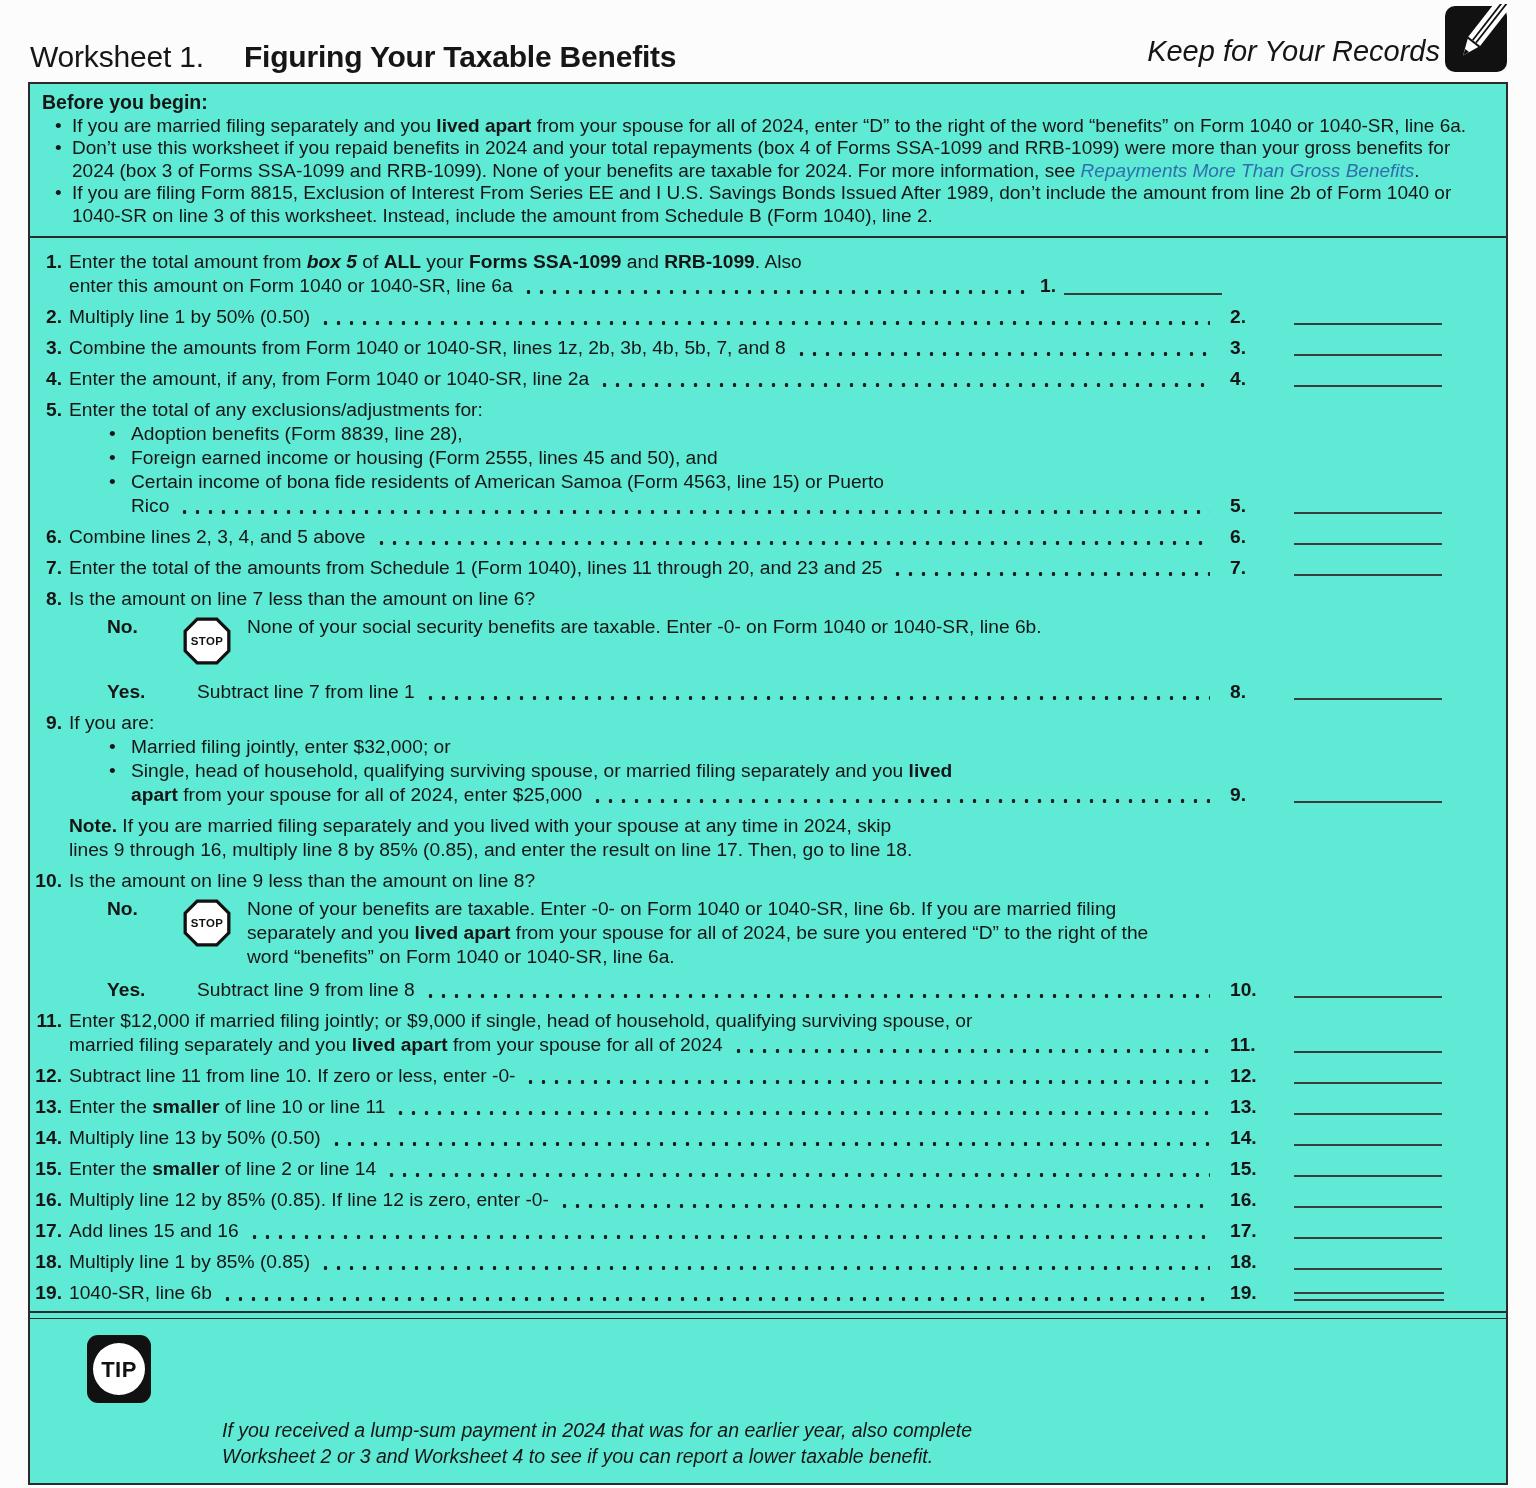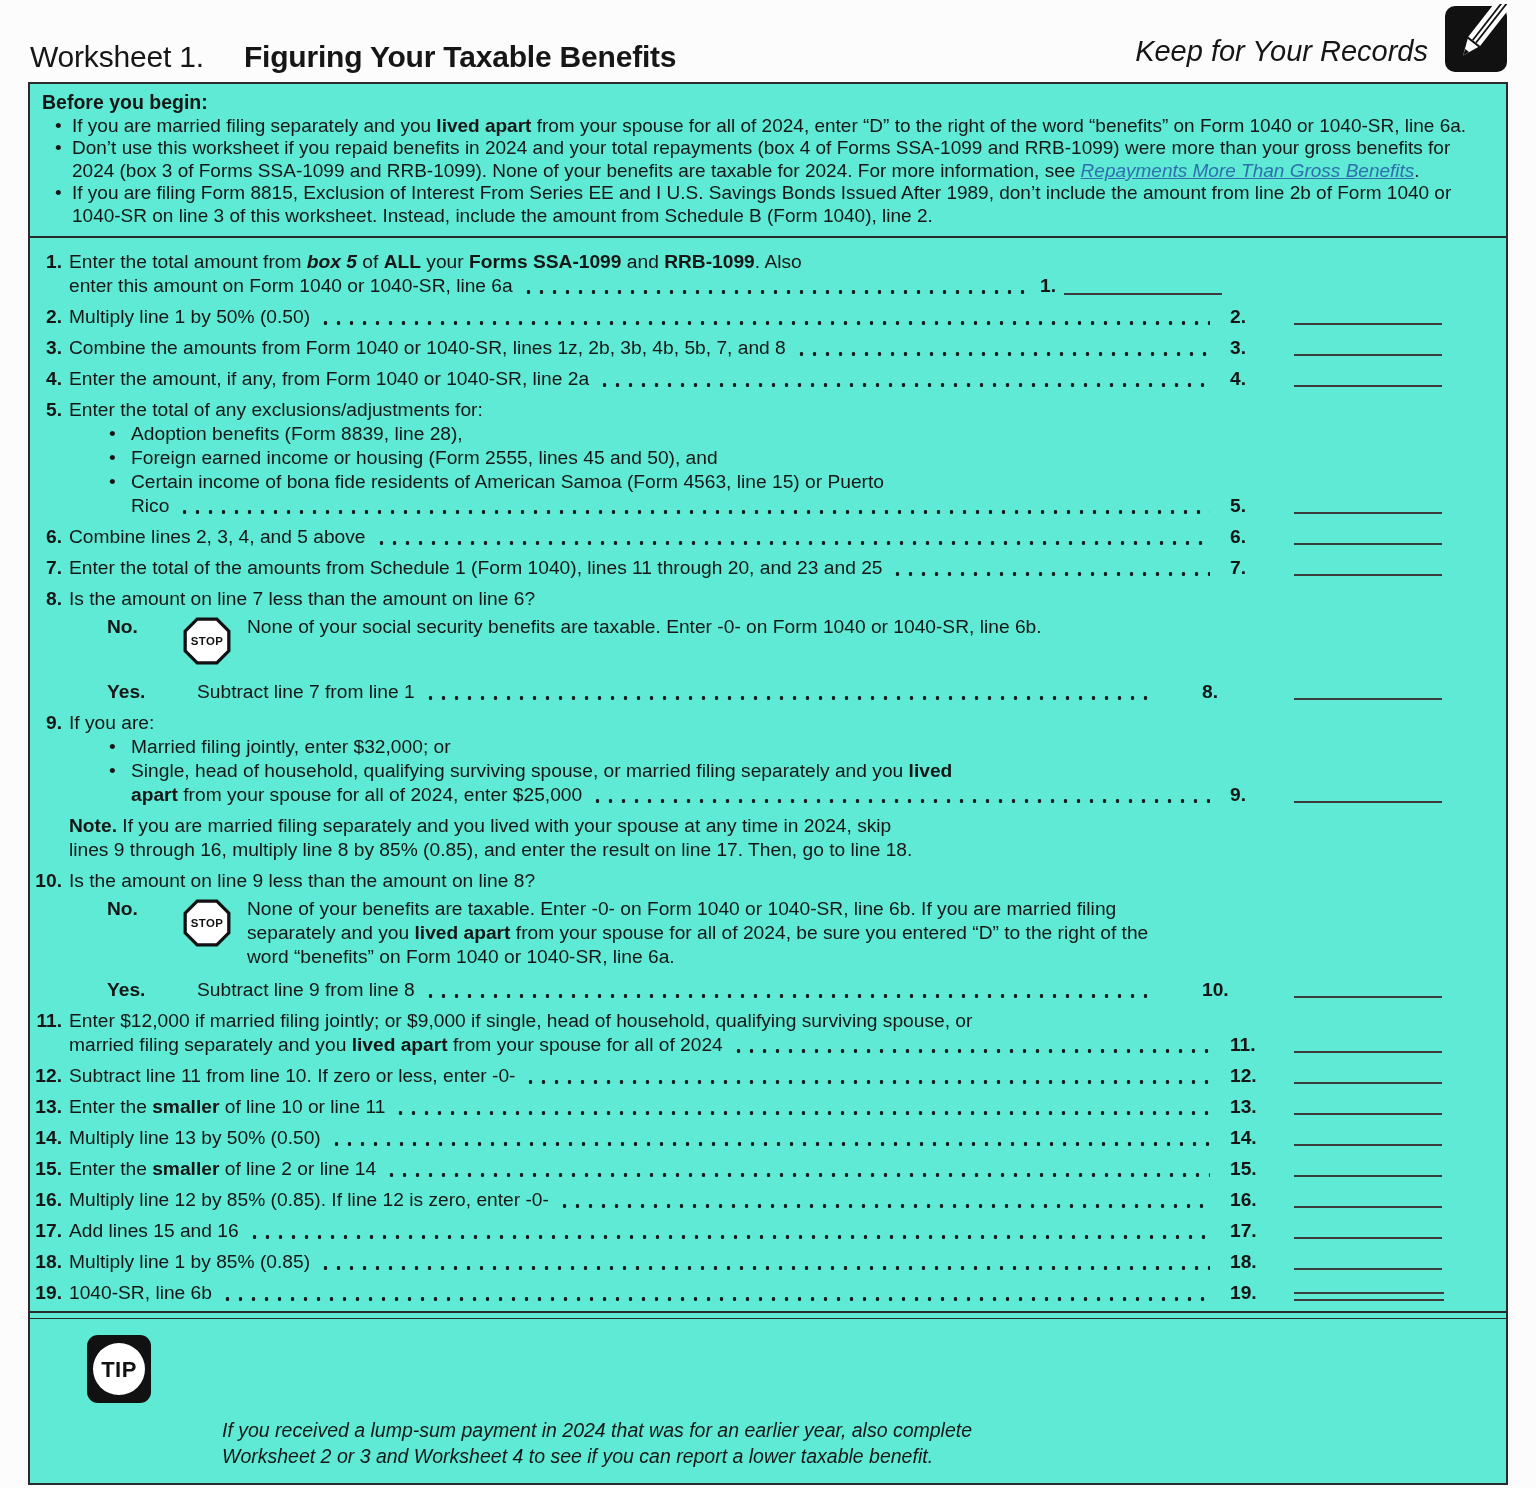--- a/index.html
+++ b/index.html
@@ -5,21 +5,21 @@
   * { margin:0; padding:0; box-sizing:border-box; }
   html,body { width:1536px; height:1488px; background:#fcfcfc; overflow:hidden;
     font-family:"Liberation Sans","DejaVu Sans",sans-serif; color:#161616; }
   .page { padding:0 28px; }
 
   
   .hdr { display:flex; align-items:flex-end; justify-content:space-between; padding:10px 0 8px 2px; height:82px; }
   .hdr-left { font-size:30px; letter-spacing:-0.2px; white-space:nowrap; }
   .hdr-left .wlabel { font-weight:400; }
   .hdr-left .wtitle { font-weight:700;margin-left:32px; }
-  .hdr-right { display:flex; align-items:flex-end; gap:16px; }
+  .hdr-right { display:flex; align-items:flex-end; gap:4px; }
   .keep { font-size:29px; font-style:italic; font-weight:500; padding-bottom:6px; white-space:nowrap; }
   .pencil { width:64px; height:70px; display:block; }
 
   
   .box { border:2.5px solid #2b2b2b; background:#5eead4; }
 
   
   .before { padding:7px 16px 8px 12px; font-size:19px; line-height:22.6px; }
   .before h2 { font-size:19.5px; font-weight:700; margin-bottom:1px; }
   .bbul { display:flex; }
@@ -53,27 +53,27 @@
   .lbul .btxt2 { flex:1; min-width:0; }
 
   
   .subrow { display:flex; padding-left:72px; margin-top:4px; }
   .sublabel { width:76px; flex:none; font-weight:700; }
   .sublabel.wide { width:90px; }
   .stopwrap { width:64px; flex:none; padding-top:2px; }
   .stop-svg { width:48px; height:48px; }
   .subtext { flex:1; min-width:0; }
   .subtext.narrow { max-width:935px; }
-  .yesrow { margin-top:9px;gap:28px; }
+  .yesrow { margin-top:9px; }
 
   .noterow { margin-top:3px; padding-right:290px; }
 
   .seg-b { font-weight:700; }
   .seg-bi { font-weight:700; font-style:italic; }
-  .seg-link { color:#2f6fad; font-style:italic; text-decoration:underline; text-decoration-color:#2f6fad; cursor:pointer; }
+  .seg-link { color:#2f6fad; font-style:italic; text-decoration-color:#2f6fad; cursor:pointer; }
 
   
   .tipsec { display:flex; padding:12px 20px 14px 56px; min-height:100px;flex-direction:column; }
   .tipicon { width:66px; height:72px; flex:none; margin-top:2px; }
   .tiptext { font-size:19.5px; font-style:italic; line-height:26px; padding-left:136px; padding-top:8px; }
 </style>
 </head>
 <body>
 
 <div class="page">

